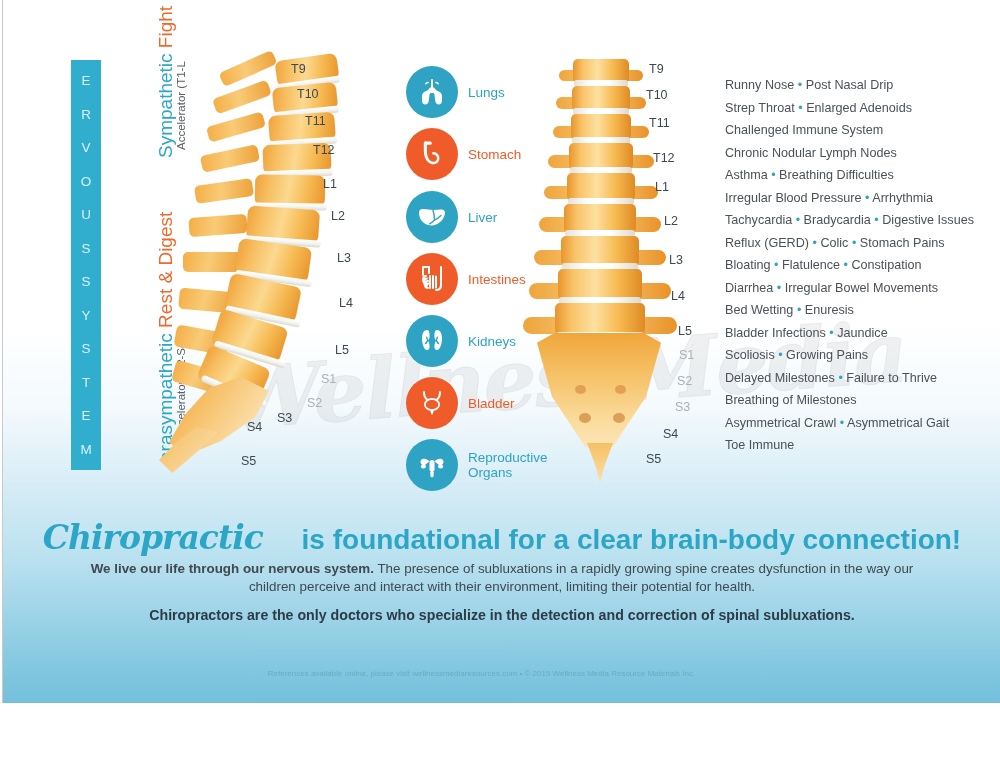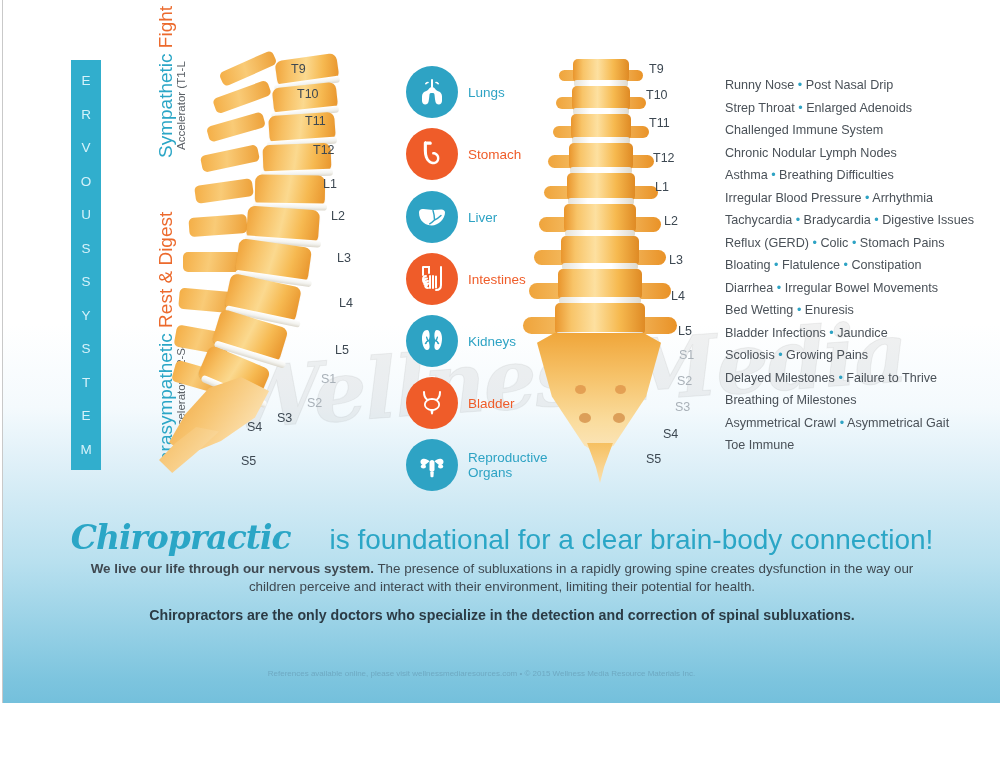--- a/index.html
+++ b/index.html
@@ -121,21 +121,21 @@
 
   
   #headline{
     position:absolute;left:0;top:518px;width:998px;text-align:center;
     font-size:28px;color:#2ba6c6;white-space:nowrap;
   }
   #headline .script{
     font-family:"DejaVu Serif",serif;font-style:italic;font-weight:bold;
     font-size:33px;letter-spacing:-1px;text-align:right;
   }
-  #headline .rest{font-weight:normal;margin-left:31px;}
+  #headline .rest{font-weight:bold;margin-left:31px;}
   #para{
     position:absolute;left:70px;top:560px;width:858px;text-align:center;
     color:#3f4951;font-size:13.4px;line-height:18px;
   }
   #para b{font-weight:bold;}
   #closing{
     position:absolute;left:70px;top:607px;width:858px;text-align:center;
     color:#2c3b45;font-size:14.2px;font-weight:bold;
   }
   #footer{

